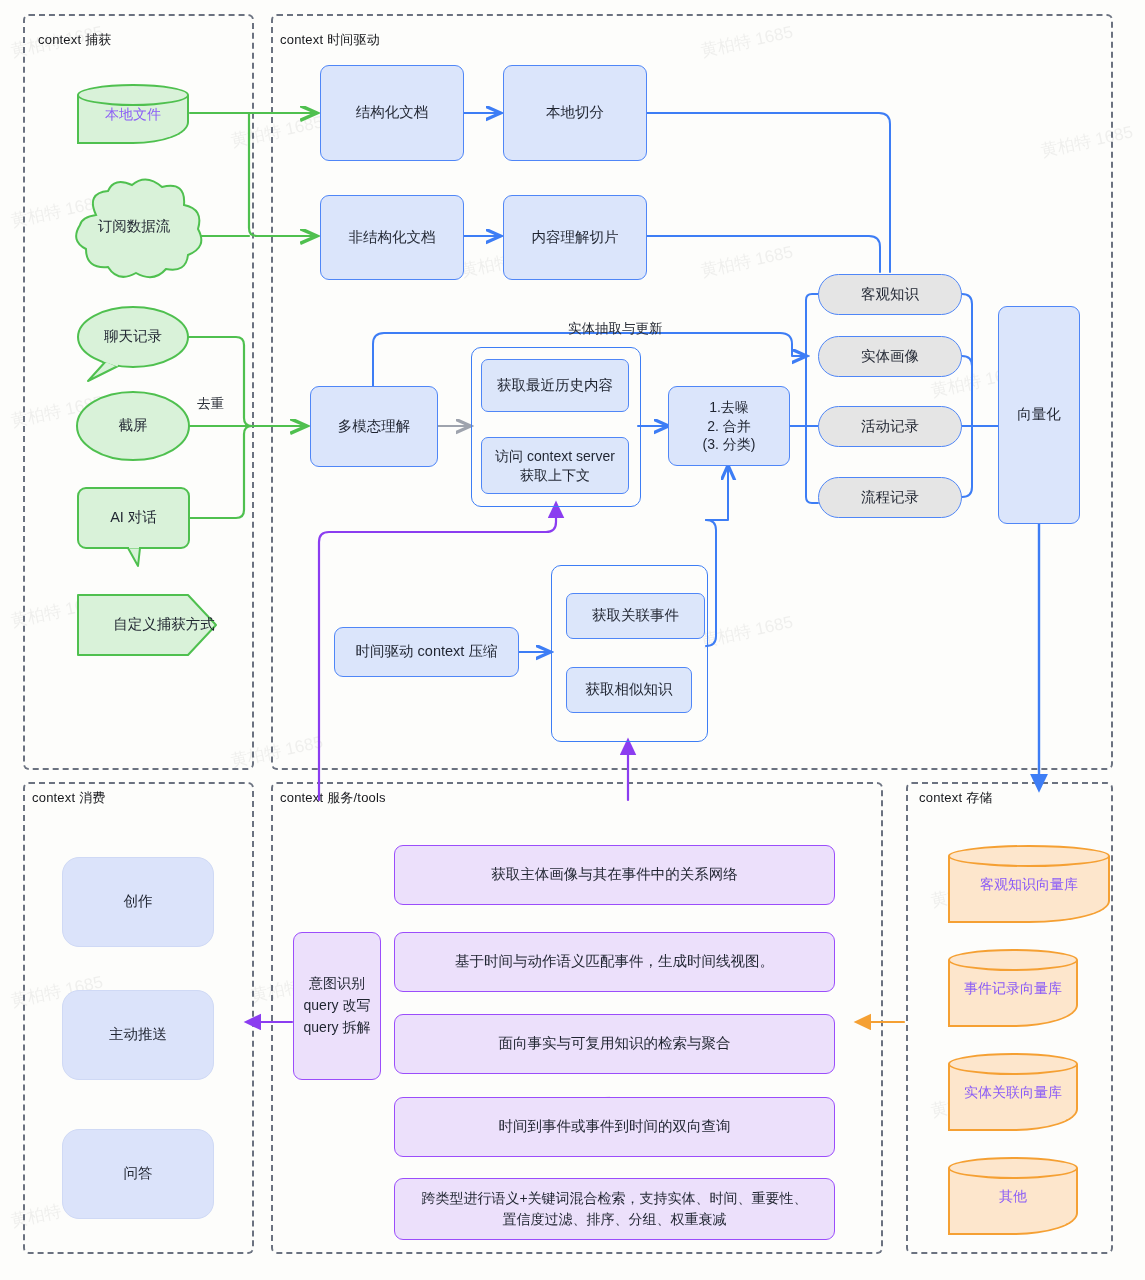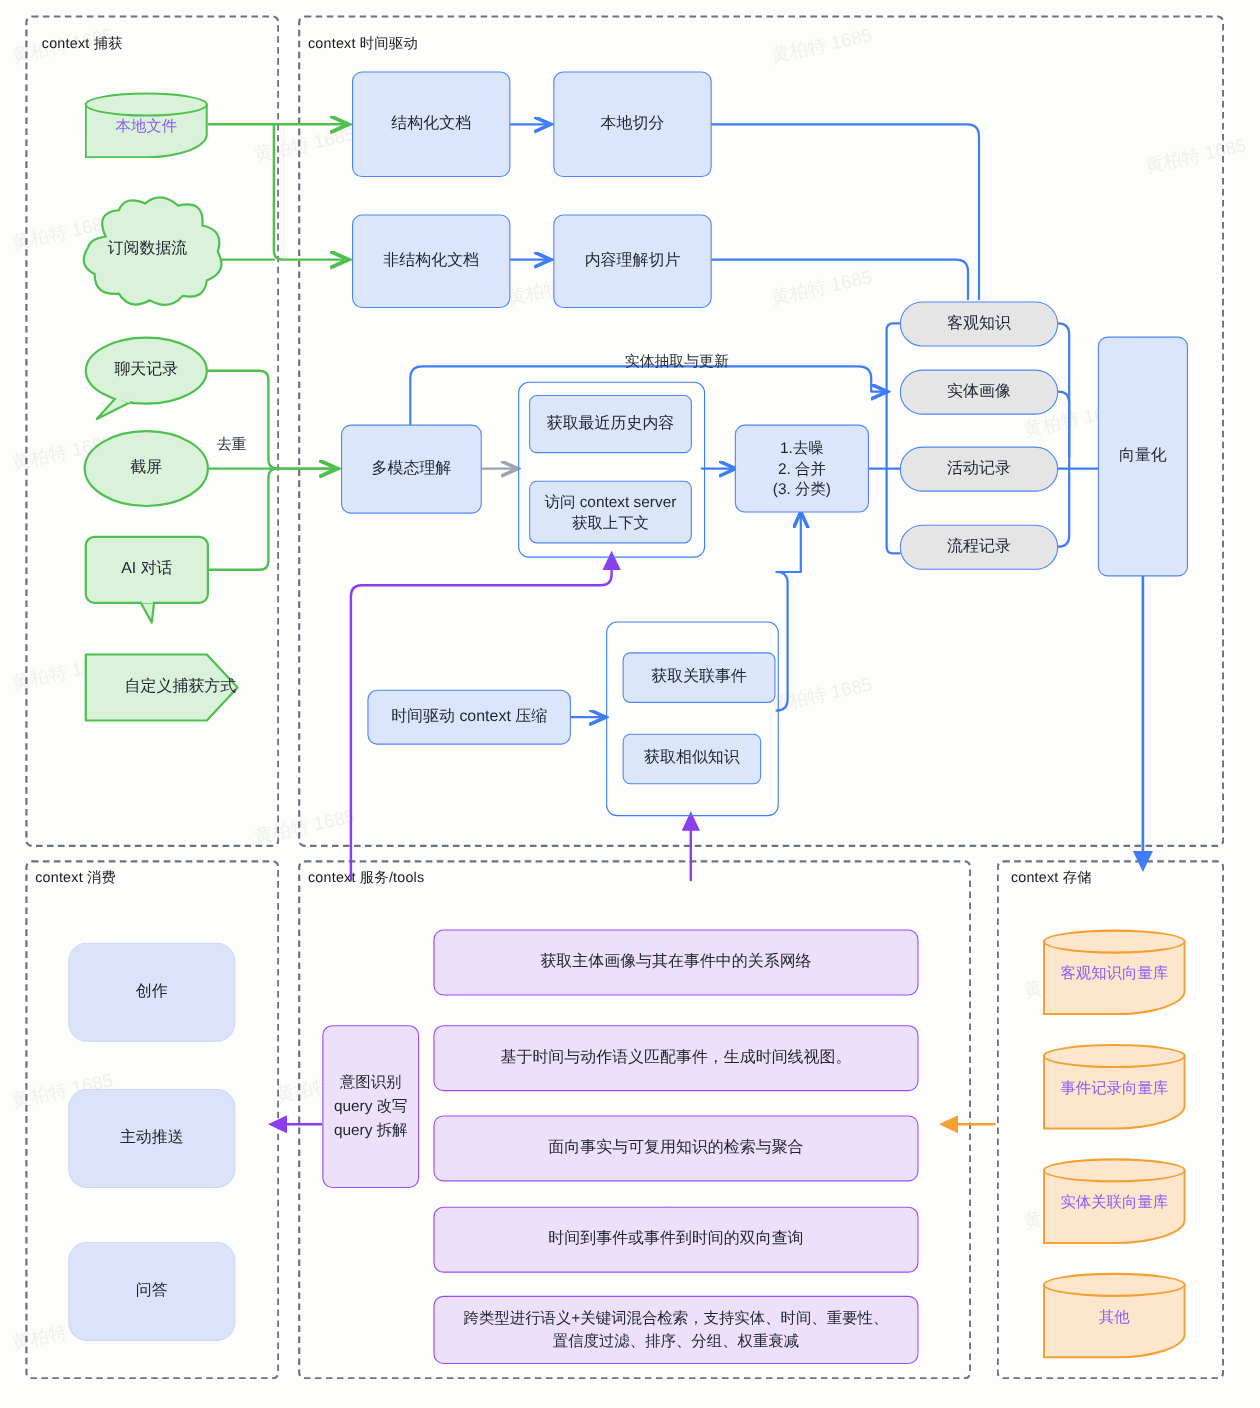--- a/index.html
+++ b/index.html
@@ -282,21 +282,21 @@
     <span>面向事实与可复用知识的检索与聚合</span>
   </div>
   <div class="node purple" style="left:394px;top:1097px;width:441px;height:60px;">
     <span>时间到事件或事件到时间的双向查询</span>
   </div>
   <div class="node purple" style="left:394px;top:1178px;width:441px;height:62px;white-space:pre-line;font-size:14px;line-height:1.5;">
     <span>跨类型进行语义+关键词混合检索，支持实体、时间、重要性、
 置信度过滤、排序、分组、权重衰减</span>
   </div>
 
-  <div class="cyl" style="left:948px;top:845px;width:130px;height:78px;">
+  <div class="cyl" style="left:948px;top:845px;width:130px;height:78px;padding-left:32px;">
     <div class="body"></div>
     <div class="top"></div>
     <div class="lbl">客观知识向量库</div>
   </div>
   <div class="cyl" style="left:948px;top:949px;width:130px;height:78px;">
     <div class="body"></div>
     <div class="top"></div>
     <div class="lbl">事件记录向量库</div>
   </div>
   <div class="cyl" style="left:948px;top:1053px;width:130px;height:78px;">

